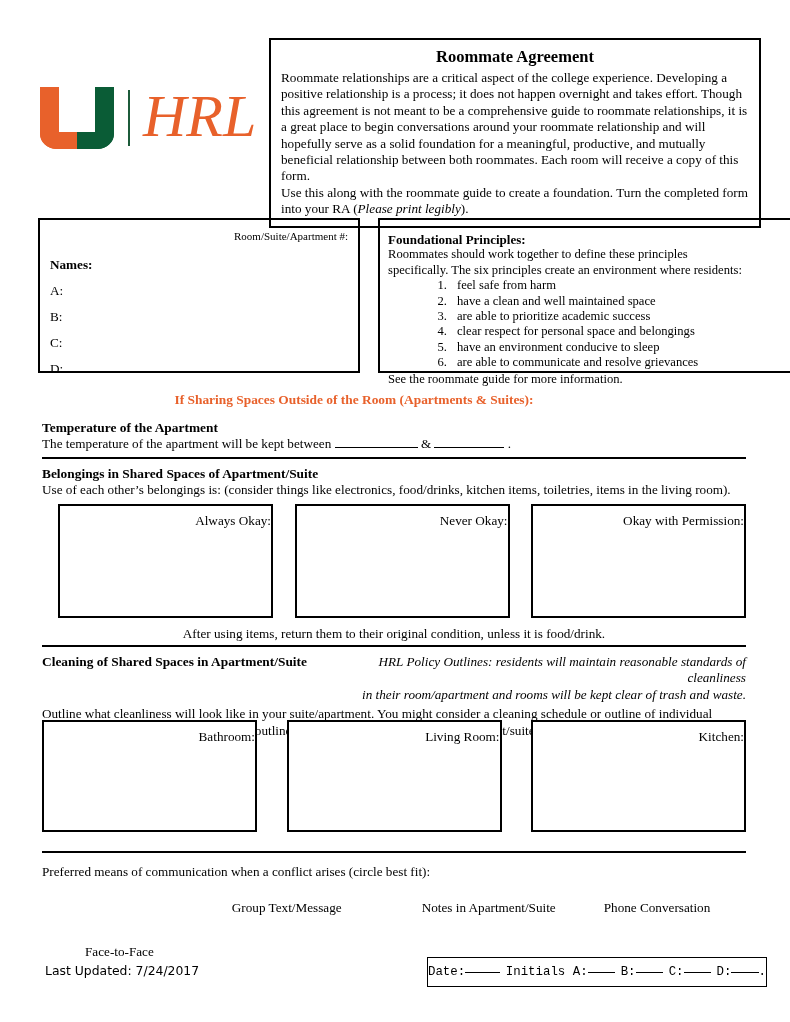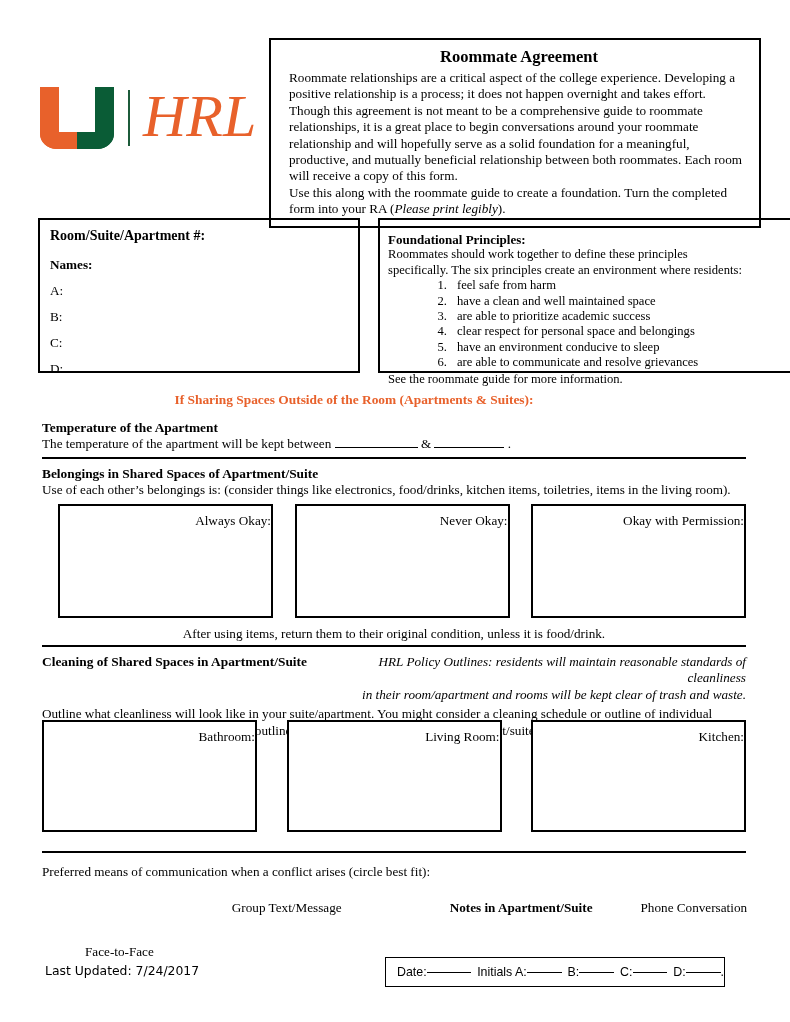--- a/index.html
+++ b/index.html
@@ -105,21 +105,21 @@
     margin-top: -4px;
   }
 
   .intro-box {
     position: absolute;
     left: 269px;
     top: 38px;
     width: 492px;
     box-sizing: border-box;
     border: 2px solid #000;
-    padding: 7px 10px 8px 18px;
+    padding: 7px 10px 8px 10px;
   }
   .intro-title {
     text-align: center;
     font-weight: bold;
     font-size: 16.5px;
     line-height: 20px;
     margin-bottom: 3px;
   }
   .intro-body {
     font-size: 13.2px;
@@ -134,21 +134,21 @@
     left: 38px;
     top: 218px;
     width: 322px;
     height: 155px;
     box-sizing: border-box;
     border: 2px solid #000;
     padding: 8px 10px;
     font-size: 13.2px;
     line-height: 16px;
   }
-  .info-left .lbl-strong { font-weight: bold; font-size: 14px; }
+  .info-left .lbl-strong { font-weight: normal; font-size: 11px; text-align: right; }
   .info-left .names-hdr { font-weight: bold; margin-top: 13px; }
   .info-left .name-line { margin-top: 10px; }
   .info-left .name-line:first-of-type { margin-top: 2px; }
 
   .info-right {
     position: absolute;
     left: 378px;
     top: 218px;
     width: 420px;
     height: 155px;
@@ -295,43 +295,42 @@
     position: absolute;
     left: 42px;
     top: 900px;
     width: 704px;
     display: flex;
     font-size: 13.2px;
   }
   .comm-options .opt { flex: none; }
   .opt-1 { margin-left: 43px; margin-top: 44px; }
   .opt-2 { margin-left: 78px; }
-  .opt-3 { margin-left: 108px; font-weight: bold; }
+  .opt-3 { margin-left: 80px; }
   .opt-4 { margin-left: 48px; }
 
   
   .footer-updated {
     position: absolute;
     left: 45px;
     top: 963px;
     font-family: "DejaVu Sans", "Liberation Sans", sans-serif;
     font-size: 12.4px;
   }
   .footer-box {
     position: absolute;
-    left: 385px;
+    left: 427px;
     top: 957px;
     width: 340px;
     height: 30px;
     box-sizing: border-box;
     border: 1.8px solid #000;
     display: flex;
     align-items: center;
-    padding-left: 11px;
-    font-family: Liberation Sans, sans-serif;
+    font-family: Liberation Mono, monospace;
     font-size: 12.4px;
     white-space: nowrap;
   }
   .footer-box .blank { border-bottom: 1.3px solid #000; }
   .fb-date { width: 46px; }
   .fb-ini { width: 36px; }
 
   :root {
     --orange: #E8612B;
     --green: #0A5C36;

